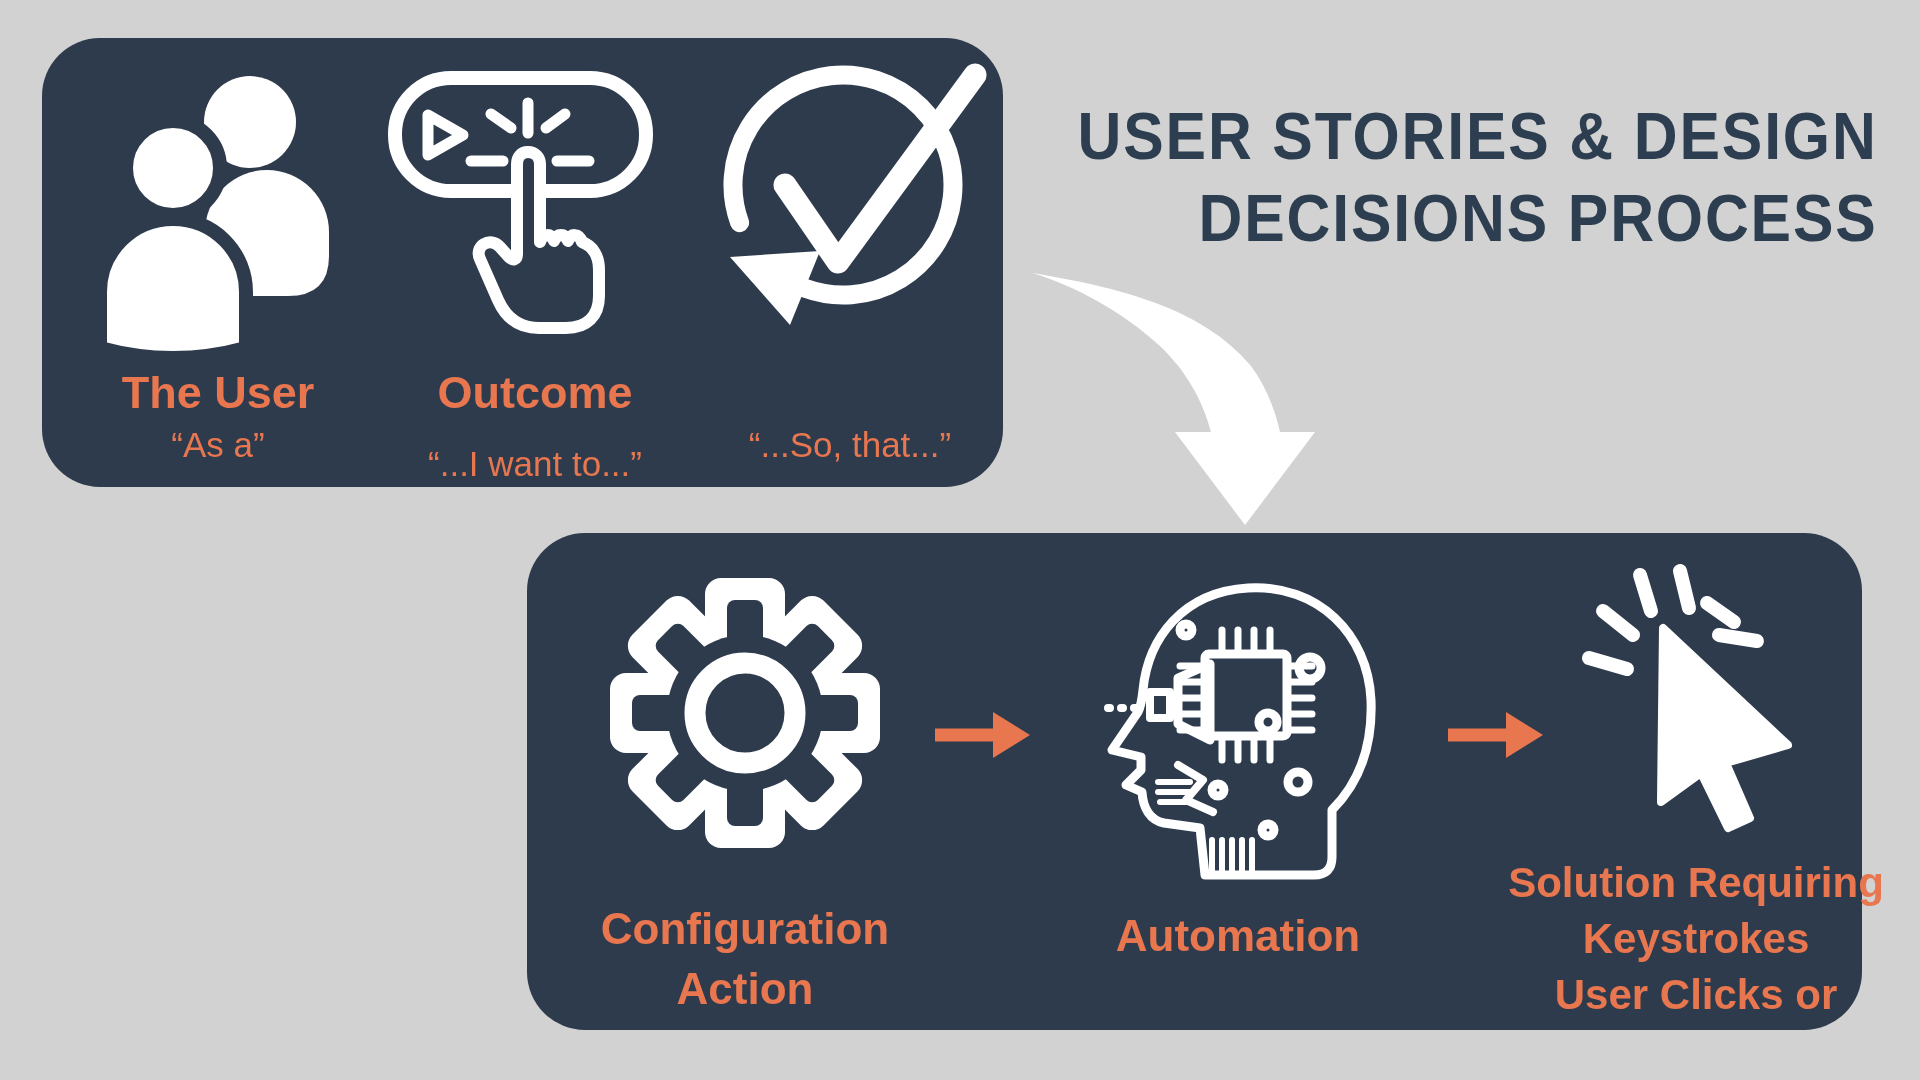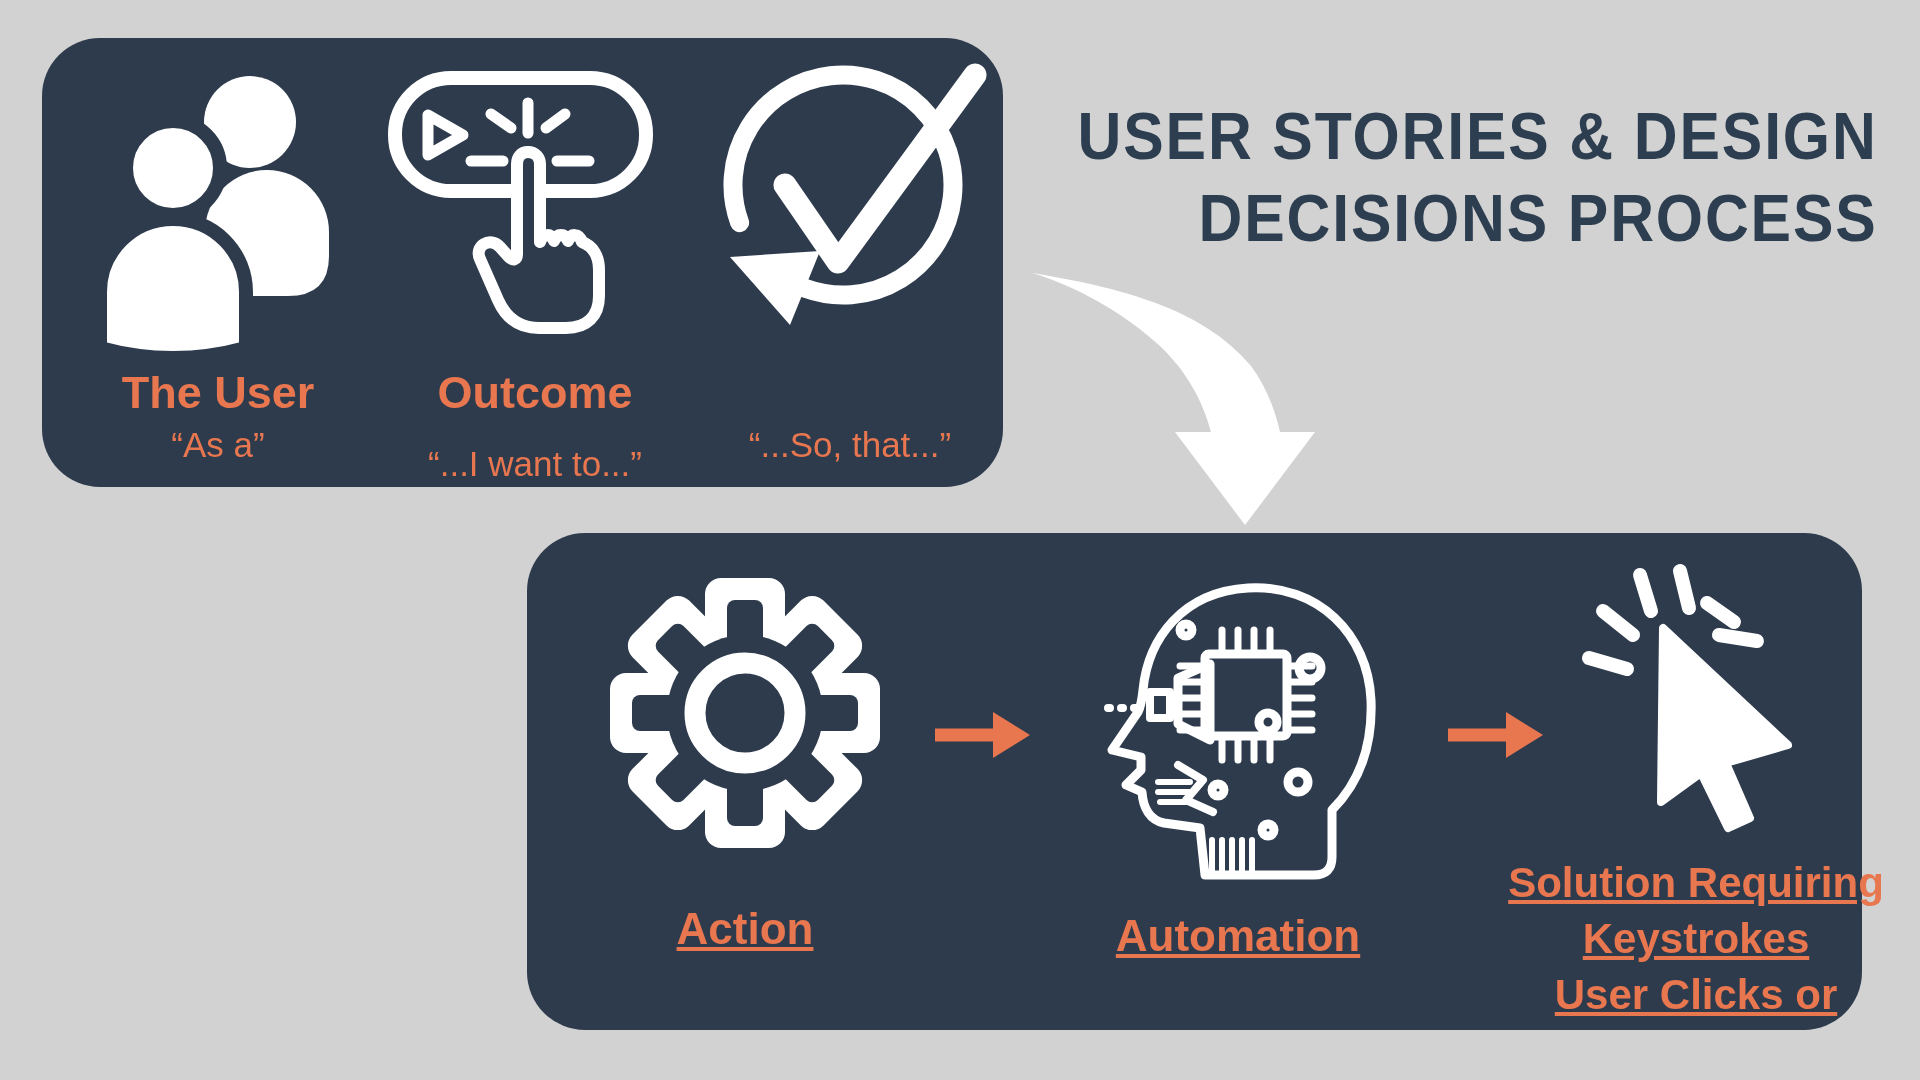--- a/index.html
+++ b/index.html
@@ -46,21 +46,20 @@
   }
   .p-label{
     position:absolute;
     transform:translateX(-50%);
     text-align:center;
     white-space:nowrap;
     color:var(--accent);
     font-weight:bold;
     font-size:44px;
     line-height:60px;
-    text-decoration:underline;
   }
   .p-label.small{font-size:42px;line-height:56px;}
   .p-label span{display:block;}
   #main-title{
     position:absolute;
     top:95px;
     right:42px;
     text-align:right;
     color:var(--title);
     font-weight:bold;
@@ -219,20 +218,21 @@
         <line x1="1153" y1="38" x2="1162" y2="75"></line>
         <line x1="1076" y1="78" x2="1106" y2="102"></line>
         <line x1="1180" y1="70" x2="1207" y2="89"></line>
         <line x1="1062" y1="125" x2="1100" y2="136"></line>
         <line x1="1192" y1="102" x2="1230" y2="108"></line>
       </g>
     </g>
   </svg>
 
   <div class="p-label" style="left:218px;top:366px">
+    <span>Configuration</span>
     <span>Action</span>
   </div>
 
   <div class="p-label" style="left:711px;top:373px">
     <span>Automation</span>
   </div>
 
   <div class="p-label small" style="left:1169px;top:322px">
     <span>Solution Requiring</span>
     <span>Keystrokes</span>

